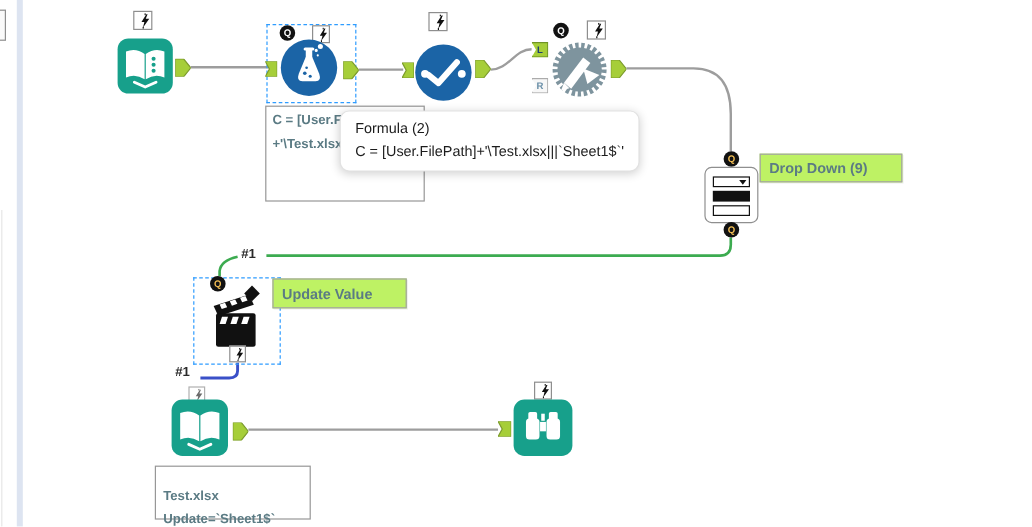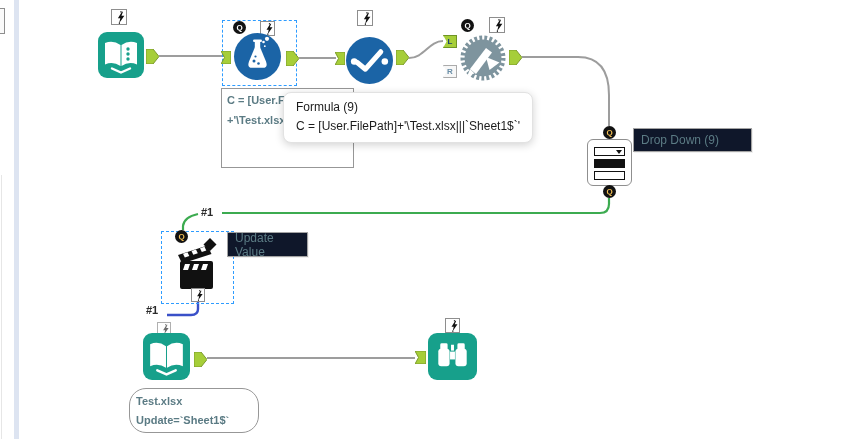--- a/index.html
+++ b/index.html
@@ -18,25 +18,25 @@
   .badge{background:#fff;border:1px solid #8e8e8e;display:flex;align-items:center;justify-content:center;}
   .badge svg{display:block;}
   .qbadge{background:#121212;color:#fff;border-radius:50%;font-size:8px;font-weight:bold;
           display:flex;align-items:center;justify-content:center;}
   .qanchor{background:#121212;color:#F2BE54;border-radius:50%;font-size:8px;font-weight:bold;
           display:flex;align-items:center;justify-content:center;}
   .tag{font-size:8px;font-weight:bold;display:flex;align-items:center;justify-content:center;
        clip-path:polygon(0 0,100% 0,100% 100%,0 100%,26% 50%);}
   .tag-l{background:#A6CE39;border:1px solid #6f9426;color:#1d3f6e;}
   .tag-r{background:#f7f7f7;border:1px solid #ababab;color:#6a8fa8;}
-  .label-box{background:#0f172a;border:1px solid #a3a3a3;color:#5B7B84;font-weight:normal;font-size:12px;
+  .label-box{background:#bef264;border:1px solid #a3a3a3;color:#5B7B84;font-weight:bold;font-size:12px;
              display:flex;align-items:center;padding:0 7px;box-shadow:1px 1px 0 rgba(0,0,0,.06);}
   .anno{background:rgba(255,255,255,.9);border:1px solid #979797;color:#5B7B84;font-weight:bold;
         font-size:11px;line-height:20px;padding:1px 5px;}
-  .anno2{line-height:19px;padding:3px 6px;border-radius:17px;}
+  .anno2{line-height:19px;padding:16px 6px;}
   .tooltip{background:#fff;border:1px solid #e2e2e2;border-radius:8px;box-shadow:0 2px 8px rgba(0,0,0,.18);
            padding:5px 12px 6px 12px;font-size:12px;line-height:19px;color:#1c1c1c;white-space:nowrap;}
   .hash{font-size:11px;font-weight:600;color:#2a2a2a;}
   
   .dd-body{background:#fff;border:1.5px solid #8f8f8f;border-radius:6px;}
   .dd-row{position:absolute;left:6px;width:31px;height:9px;box-sizing:border-box;}
   .dd-r1,.dd-r3{border:1px solid #111;background:#fff;}
   .dd-r2{background:#111;}
   .dd-tri{position:absolute;right:2px;top:1.5px;width:0;height:0;
           border-left:3.5px solid transparent;border-right:3.5px solid transparent;border-top:4.5px solid #111;}
@@ -189,21 +189,21 @@
       <path d="M27 27 L32 27 L30 33 L25 33 Z" fill="#fff"></path>
     </svg>
   </div>
   <div class="abs badge z3" style="left:191px;top:288px;width:14px;height:14px">
     <svg width="9" height="11" viewBox="0 0 12 16">
       <path d="M9 1 L4 9 H7 L5.5 15 L12 5.8 H8.4 L10.3 1 Z" fill="#111"></path>
         <rect x="7.2" y="0" width="1.2" height="2" fill="#111"></rect>
         <rect x="5.2" y="14" width="1.2" height="2" fill="#111"></rect>
     </svg>
   </div>
-  <div class="abs label-box z3" style="left:227px;top:232px;width:81px;height:25px">Update Value</div>
+  <div class="abs label-box z3" style="left:227px;top:232px;width:112px;height:25px">Update Value</div>
 
   <div class="abs hash z3" style="left:146px;top:304px">#1</div>
 
   <div class="abs badge z3" style="left:157px;top:322px;width:14px;height:14px;border-color:#b0b0b0">
     <svg width="9" height="11" viewBox="0 0 12 16">
       <path d="M9 1 L4 9 H7 L5.5 15 L12 5.8 H8.4 L10.3 1 Z" fill="#6b6b6b"></path>
         <rect x="7.2" y="0" width="1.2" height="2" fill="#6b6b6b"></rect>
         <rect x="5.2" y="14" width="1.2" height="2" fill="#6b6b6b"></rect>
     </svg>
   </div>
@@ -237,17 +237,17 @@
       <rect x="9.5" y="16" width="11.5" height="18" rx="3" fill="#fff"></rect>
       <rect x="27" y="16" width="11.5" height="18" rx="3" fill="#fff"></rect>
       <rect x="11.5" y="10.5" width="7.5" height="7" rx="1.5" fill="#fff"></rect>
       <rect x="29" y="10.5" width="7.5" height="7" rx="1.5" fill="#fff"></rect>
       <rect x="21.5" y="19" width="5" height="8" fill="#fff"></rect>
       <rect x="22.5" y="12" width="3" height="6" fill="#fff"></rect>
     </svg>
   </div>
 
   <div class="abs tooltip z6" style="left:283px;top:92px">
-    <div>Formula (9)</div>
+    <div>Formula (2)</div>
     <div>C = [User.FilePath]+'\Test.xlsx|||`Sheet1$`'</div>
   </div>
 
 </div>
 
 </body></html>

